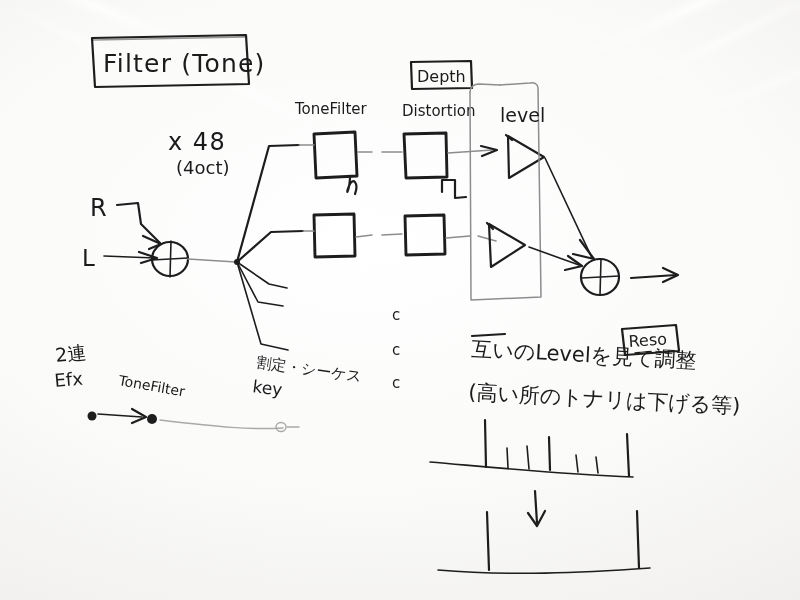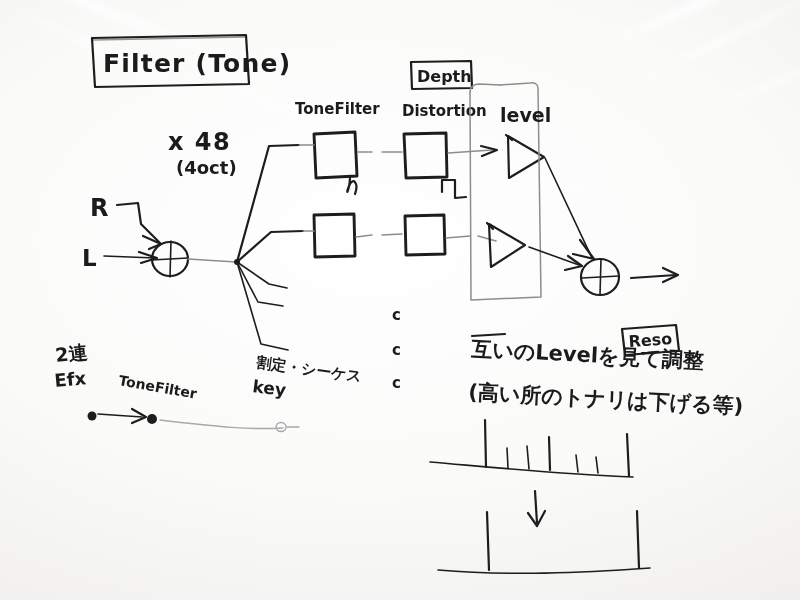--- a/index.html
+++ b/index.html
@@ -7,21 +7,20 @@
     padding: 0;
     background: #ffffff;
   }
   #page {
     position: relative;
     width: 800px;
     height: 600px;
     overflow: hidden;
     background: #f97316;
     font-family: "DejaVu Sans", sans-serif;
-    font-weight: bold;
   }
   
   #paper-base {
     position: absolute;
     inset: 0;
     background:
       radial-gradient(ellipse 120% 95% at 46% 40%, #ffffff 0%, #fafaf9 45%, #f0efed 78%, #e6e5e3 100%);
   }
   .glare {
     position: absolute;

